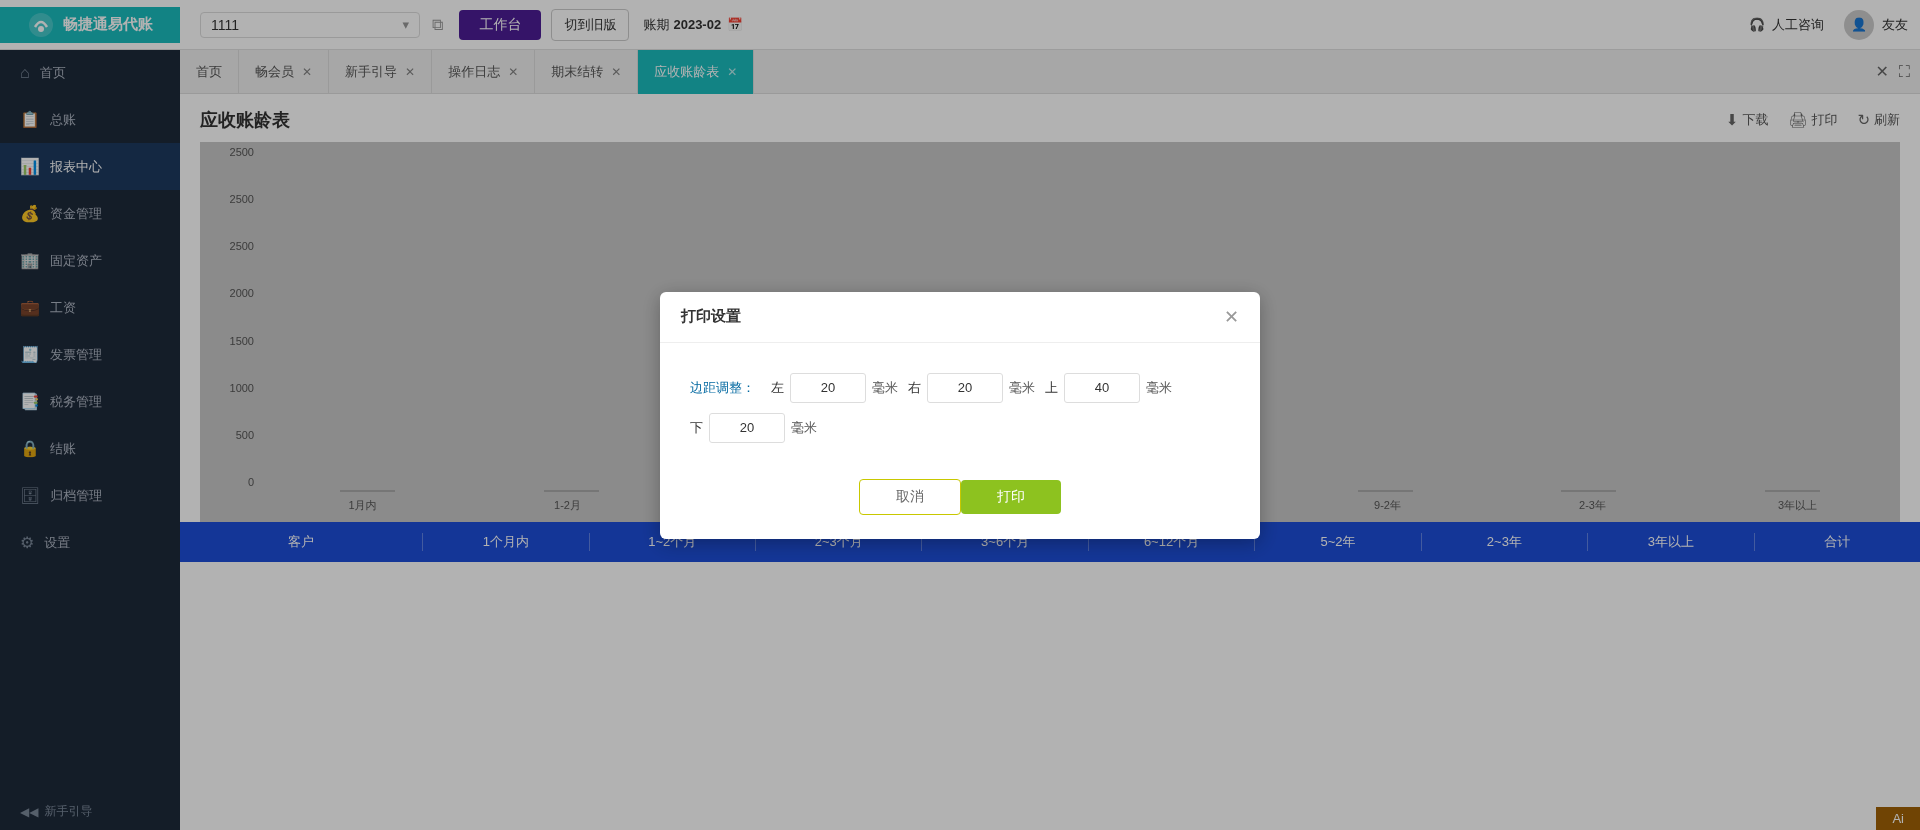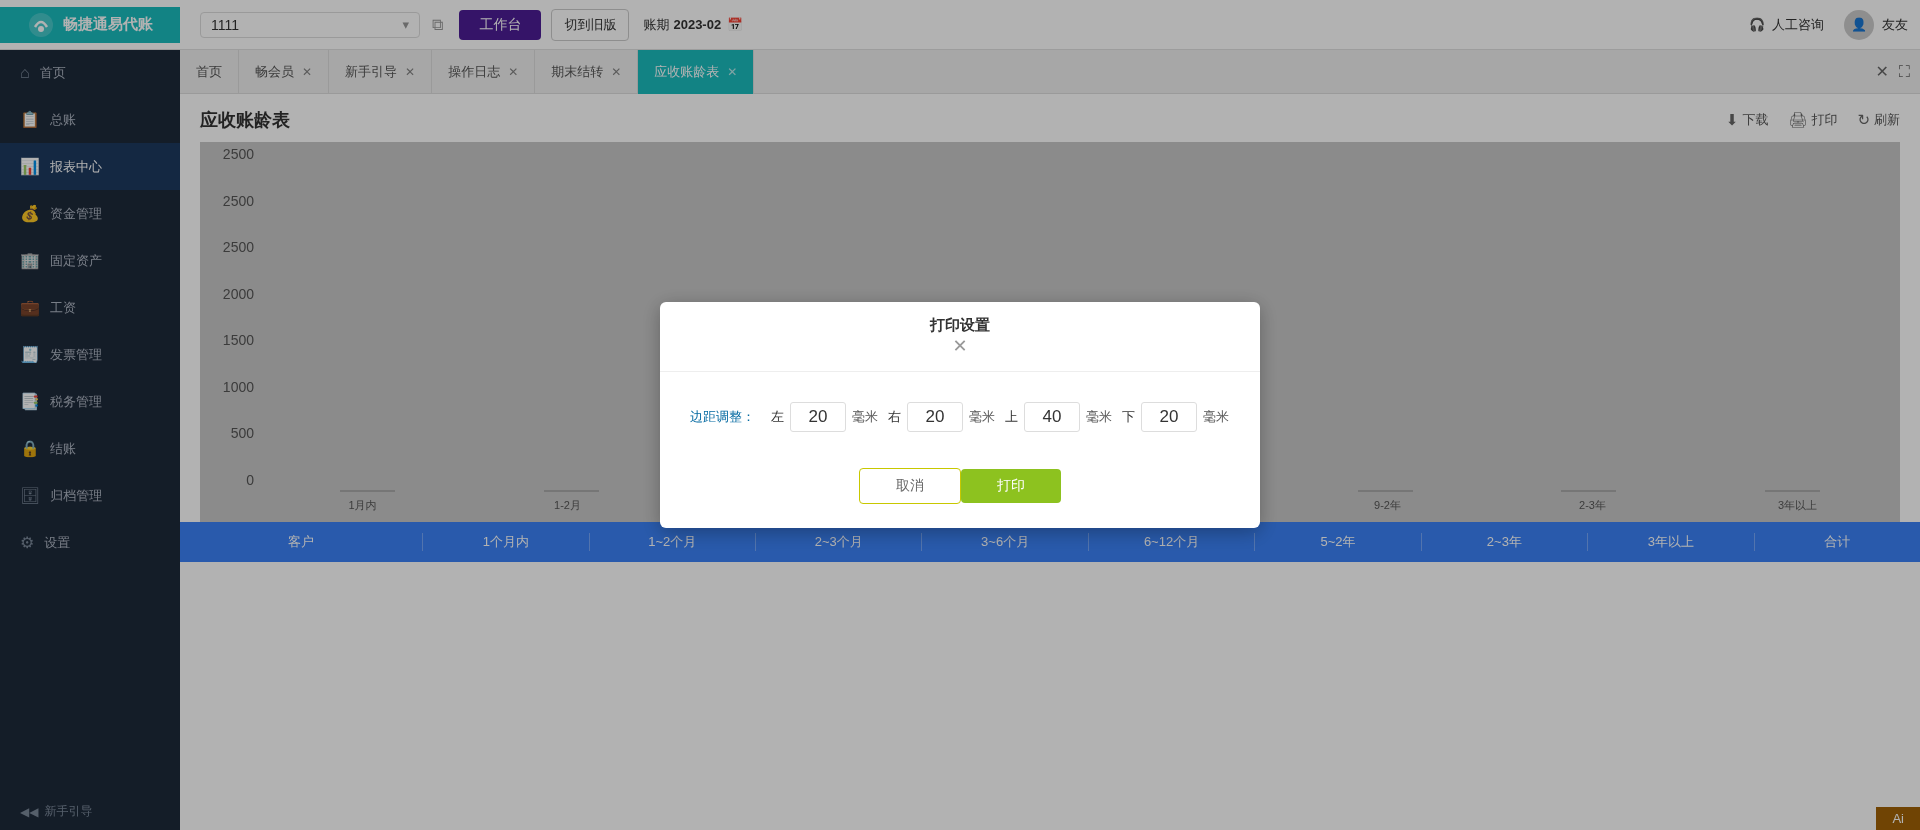--- a/index.html
+++ b/index.html
@@ -53,43 +53,43 @@
     .page-title-bar { display: flex; align-items: center; justify-content: space-between; padding: 14px 20px 10px; background: #fff; }
     .page-title { font-size: 18px; font-weight: bold; color: #333; }
     .title-actions { display: flex; align-items: center; gap: 20px; }
     .title-action { display: flex; align-items: center; gap: 4px; cursor: pointer; color: #555; font-size: 13px; }
     .title-action-icon { font-size: 15px; color: #666; }
 
     
     .chart-area { position: relative; background: #c8c8c8; margin: 0 20px; height: 380px; overflow: hidden; }
 
     
-    .table-header { display: flex; background: #3b82f6; color: #fff; font-size: 13px; height: 40px; align-items: center; flex-shrink: 0; }
+    .table-header { display: flex; background: #1d4ed8; color: #fff; font-size: 13px; height: 40px; align-items: center; flex-shrink: 0; }
     .table-col { flex: 1; text-align: center; padding: 0 6px; border-right: 1px solid rgba(255,255,255,0.3); }
     .table-col:last-child { border-right: none; }
     .table-col-wide { flex: 1.5; }
 
     
     .dialog-overlay { position: fixed; top: 0; left: 0; width: 100%; height: 100%; background: rgba(0,0,0,0.3); display: flex; align-items: center; justify-content: center; z-index: 1000; }
     .dialog { background: #fff; border-radius: 6px; width: 600px; box-shadow: 0 4px 20px rgba(0,0,0,0.3); overflow: hidden; }
-    .dialog-header { display: flex; align-items: center; justify-content: space-between; padding: 14px 21px; border-bottom: 1px solid #eee; flex-direction: column; }
+    .dialog-header { display: flex; align-items: center; justify-content: space-between; padding: 14px 21px; border-bottom: 1px solid #eee; }
     .dialog-title { font-size: 15px; font-weight: bold; color: #333; }
     .dialog-close { font-size: 18px; color: #999; cursor: pointer; background: none; border: none; }
     .dialog-body { padding: 30px 30px 20px; }
     .margin-row { display: flex; align-items: center; gap: 10px; flex-wrap: wrap; }
     .margin-label { font-size: 13px; color: #0369a1; margin-right: 6px; }
     .margin-group { display: flex; align-items: center; gap: 6px; }
     .margin-dir-label { font-size: 13px; color: #333; }
-    .margin-input { width: 56px; height: 30px; border: 1px solid #ddd; border-radius: 3px; text-align: center; font-size: 17px; color: #333; outline: none; }
+    .margin-input { width: 76px; height: 30px; border: 1px solid #ddd; border-radius: 3px; text-align: center; font-size: 13px; color: #333; outline: none; }
     .margin-unit { font-size: 13px; color: #555; }
     .dialog-footer { display: flex; align-items: center; justify-content: center; padding: 16px 20px 24px; gap: 0; }
     .btn-cancel { padding: 8px 36px; border: 1px solid #c8c800; border-radius: 4px; background: #fff; color: #666; cursor: pointer; font-size: 14px; }
     .btn-print { padding: 8px 36px; border: none; border-radius: 4px; background: #8dc21f; color: #fff; cursor: pointer; font-size: 14px; }
     .chart-y-axis { position: absolute; top: 0; left: 0; width: 60px; bottom: 30px; display: flex; flex-direction: column; justify-content: space-between; padding: 4px 6px; }
-    .y-label { font-size: 14px; color: #555; text-align: right; }
+    .y-label { font-size: 11px; color: #555; text-align: right; }
     .chart-x-axis { position: absolute; bottom: 0; left: 60px; right: 0; height: 30px; display: flex; }
     .x-label { flex: 1; text-align: center; font-size: 11px; color: #555; padding-top: 6px; }
 
     
     .bar-container { position: absolute; top: 0; left: 60px; right: 0; bottom: 30px; display: flex; align-items: flex-end; padding: 0 10px; gap: 8px; }
     .bar-group { flex: 1; display: flex; align-items: flex-end; justify-content: center; }
     .bar { width: 55px; background: repeating-linear-gradient(45deg, #bbb 0px, #bbb 3px, #d0d0d0 3px, #d0d0d0 8px); border: 1px solid #aaa; }
 
     .ai-label { position: fixed; bottom: 0; right: 0; background: #a16207; color: #fff; padding: 4px 16px; font-size: 13px; }
   </style>

